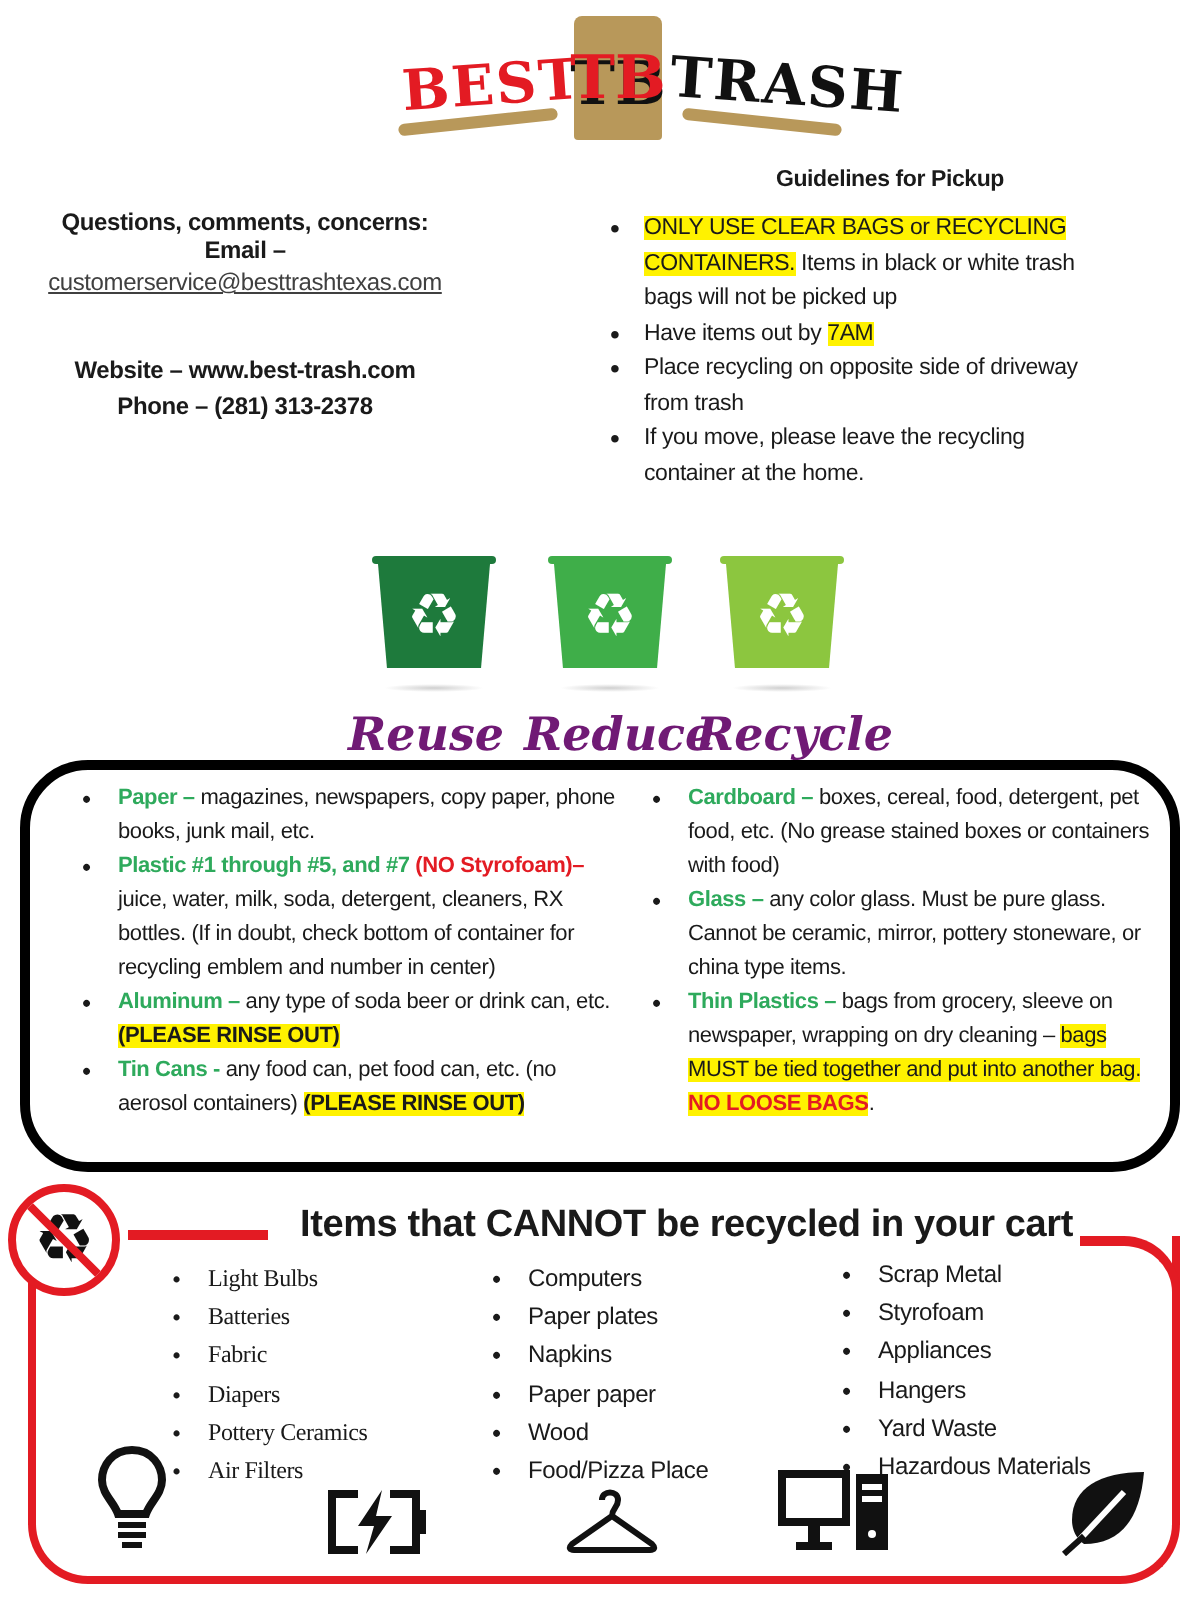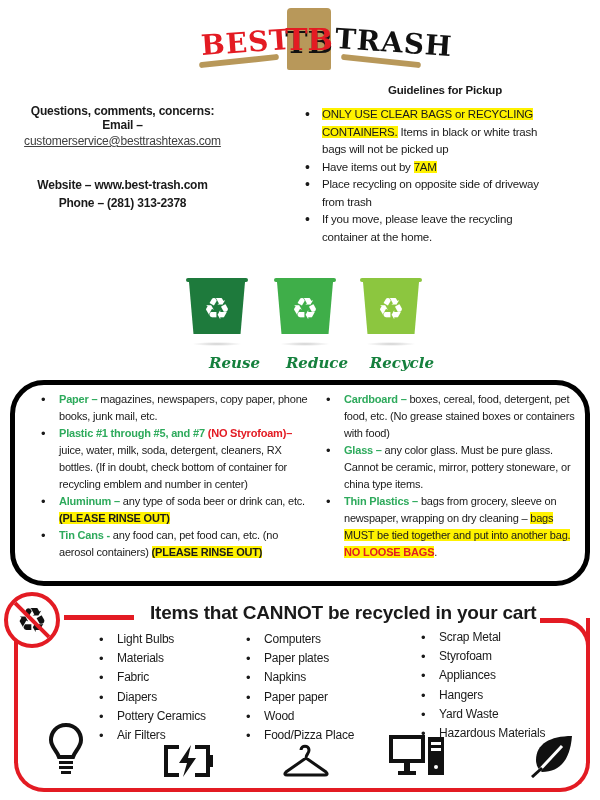--- a/index.html
+++ b/index.html
@@ -35,21 +35,21 @@
   .red { color: #e31b23; }
   .green { color: #2eaa5c; font-weight: bold; text-align: center; }
   .b { font-weight: bold; }
 
   
   #bins { position: absolute; left: 170px; top: 278px; width: 270px; height: 100px; }
   .bin { position: absolute; top: 0; width: 62px; }
   .bin .lid { height: 4px; border-radius: 2px; }
   .bin .body { height: 52px; margin: 0 3px; clip-path: polygon(0 0, 100% 0, 92% 100%, 8% 100%); display: flex; align-items: center; justify-content: center; color: #fff; font-size: 30px; }
   .bin .shadow { margin: 8px auto 0; width: 50px; height: 4px; background: radial-gradient(ellipse, #cfcfcf 0%, rgba(255,255,255,0) 70%); }
-  .bin .label { position: absolute; top: 76px; left: -12px; width: 86px; text-align: right; font-family: "DejaVu Serif", serif; font-style: italic; font-weight: bold; font-size: 15px; color: #15803d; }
+  .bin .label { position: absolute; top: 76px; left: -12px; width: 86px; text-align: left; font-family: "DejaVu Serif", serif; font-style: italic; font-weight: bold; font-size: 23px; color: #701a75; }
 
   
   #recycle-box { position: absolute; left: 10px; top: 380px; width: 580px; height: 206px; border: 5px solid #000; border-radius: 34px; }
   #recycle-box .col { position: absolute; top: 6px; font-size: 11px; line-height: 17px; }
   #recycle-box .col-left { left: 20px; width: 275px; }
   #recycle-box .col-right { left: 305px; width: 255px; }
   #recycle-box ul { list-style: none; }
   #recycle-box li { position: relative; padding-left: 24px; }
   #recycle-box li::before { content: "•"; position: absolute; left: 6px; top: 0; font-size: 13px; }
 
@@ -59,21 +59,21 @@
   #cannot .frame-right { position: absolute; right: 10px; top: 28px; width: 64px; height: 40px; border-top: 5px solid #e31b23; border-right: 4px solid #e31b23; border-radius: 0 28px 0 0; }
   #cannot .bar-left { position: absolute; left: 64px; top: 25px; width: 70px; height: 5px; background: #e31b23; }
   #cannot .no-sign { position: absolute; left: 4px; top: 2px; width: 56px; height: 56px; border-radius: 50%; border: 4px solid #e31b23; background: #fff; display: flex; align-items: center; justify-content: center; overflow: hidden; }
   #cannot .no-sign .sym { font-size: 34px; color: #111; line-height: 1; }
   #cannot .no-sign .slash { position: absolute; width: 70px; height: 4px; background: #e31b23; transform: rotate(45deg); }
   #cannot .title { position: absolute; left: 146px; top: 12px; font-size: 19px; font-weight: bold; white-space: nowrap; background: #fff; padding: 0 4px; }
   #cannot .list { position: absolute; top: 40px; font-size: 12px; line-height: 19.2px; }
   #cannot .list ul { list-style: none; }
   #cannot .list li { position: relative; padding-left: 24px; }
   #cannot .list li::before { content: "•"; position: absolute; left: 6px; top: 0; font-size: 13px; }
-  #cannot .list-1 { left: 93px; }
+  #cannot .list-1 { left: 80px; font-family: Liberation Serif, serif; }
   #cannot .list-2 { left: 240px; }
   #cannot .list-3 { left: 415px; top: 38px; }
 
   #cannot .icons { position: absolute; left: 0; top: 136px; width: 600px; height: 60px; }
   #cannot .icon { position: absolute; bottom: 8px; }
 </style>
 </head>
 <body>
 
 <div id="logo">
@@ -149,21 +149,21 @@
   <div class="bar-left"></div>
   <div class="no-sign">
     <span class="sym">♻</span>
     <span class="slash"></span>
   </div>
   <div class="title">Items that CANNOT be recycled in your cart</div>
 
   <div class="list list-1">
     <ul>
       <li>Light Bulbs</li>
-      <li>Materials</li>
+      <li>Batteries</li>
       <li>Fabric</li>
       <li>Diapers</li>
       <li>Pottery Ceramics</li>
       <li>Air Filters</li>
     </ul>
   </div>
   <div class="list list-2">
     <ul>
       <li>Computers</li>
       <li>Paper plates</li>

